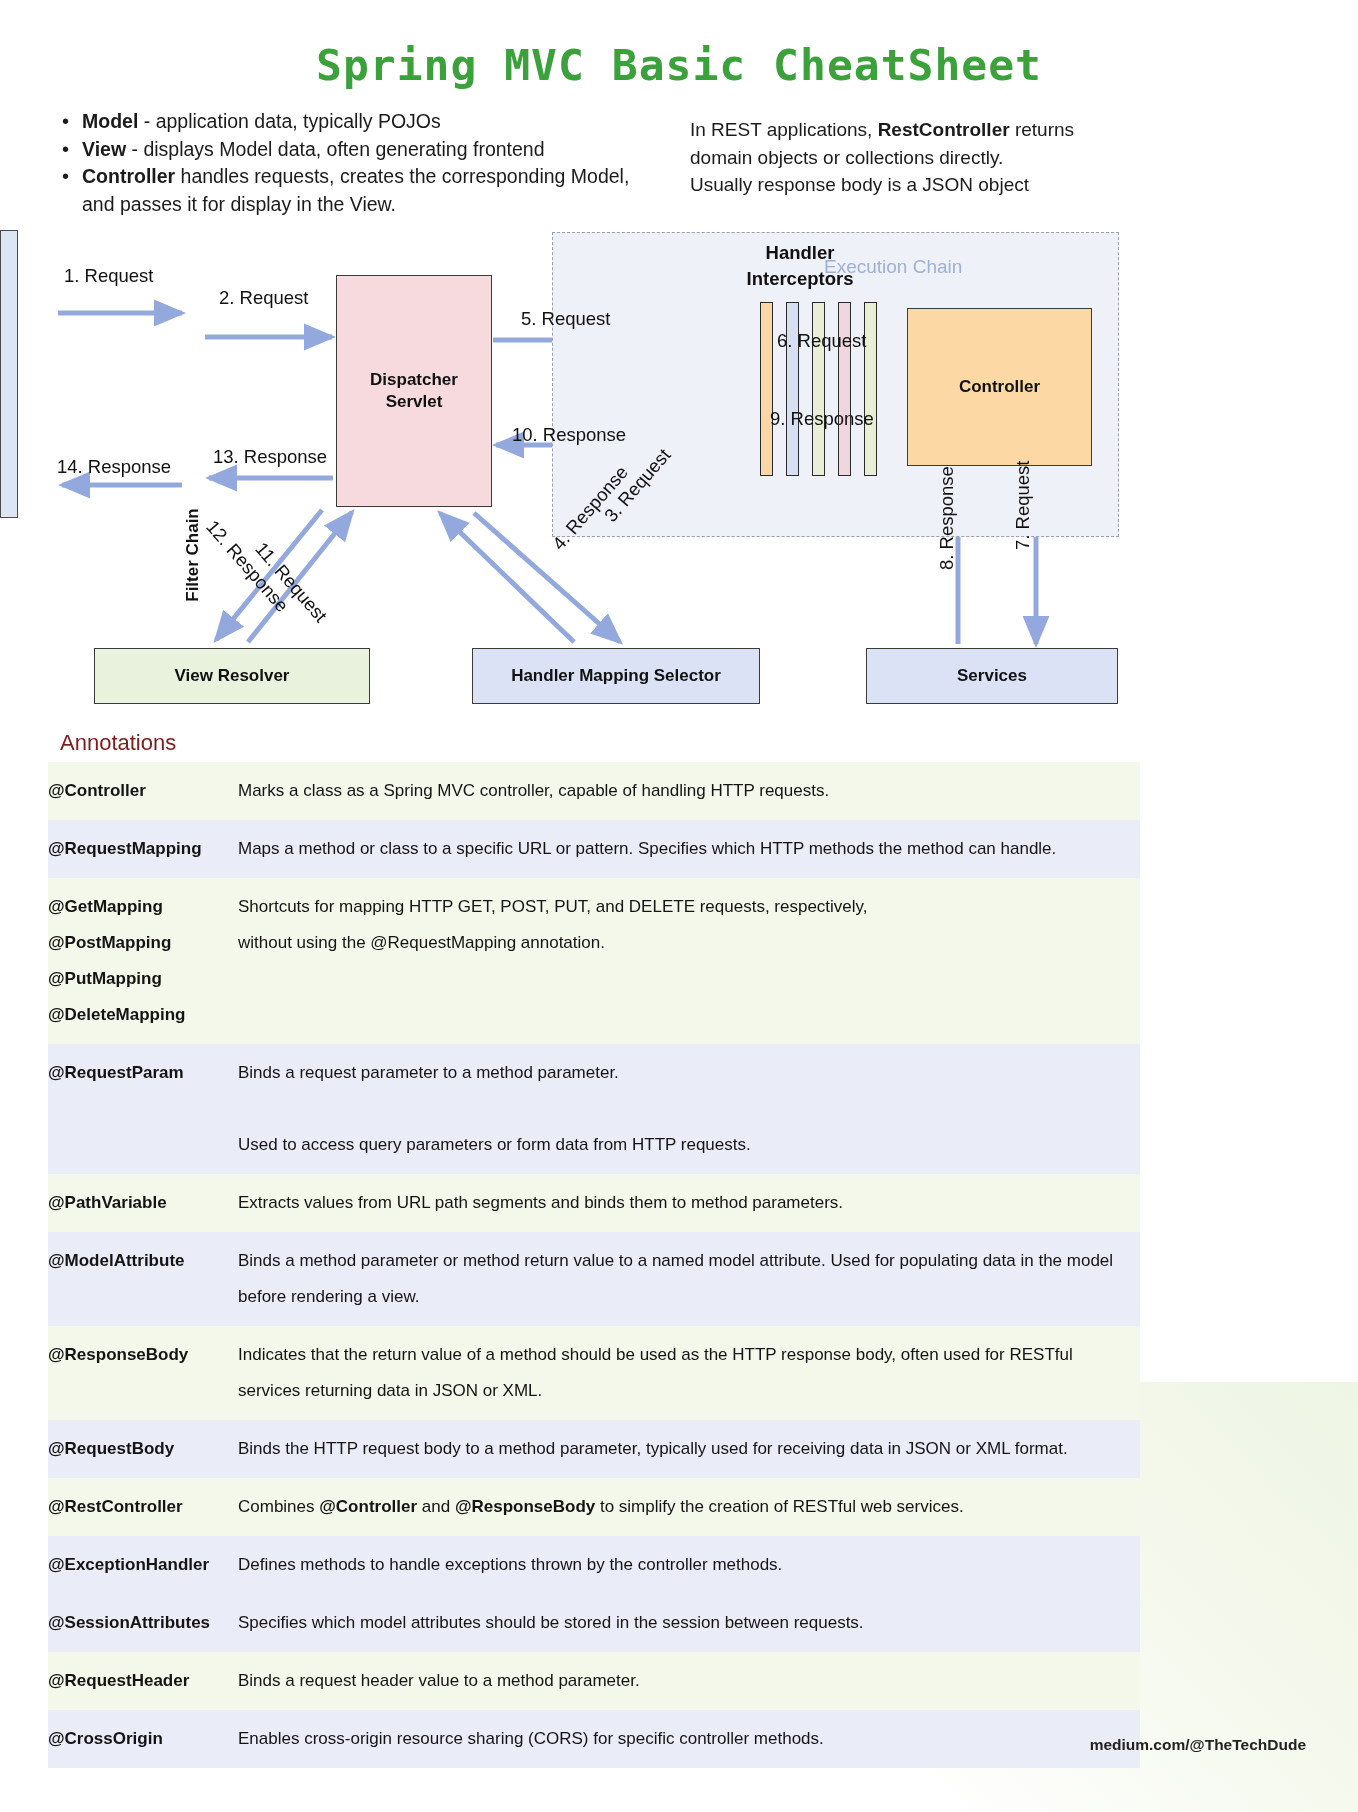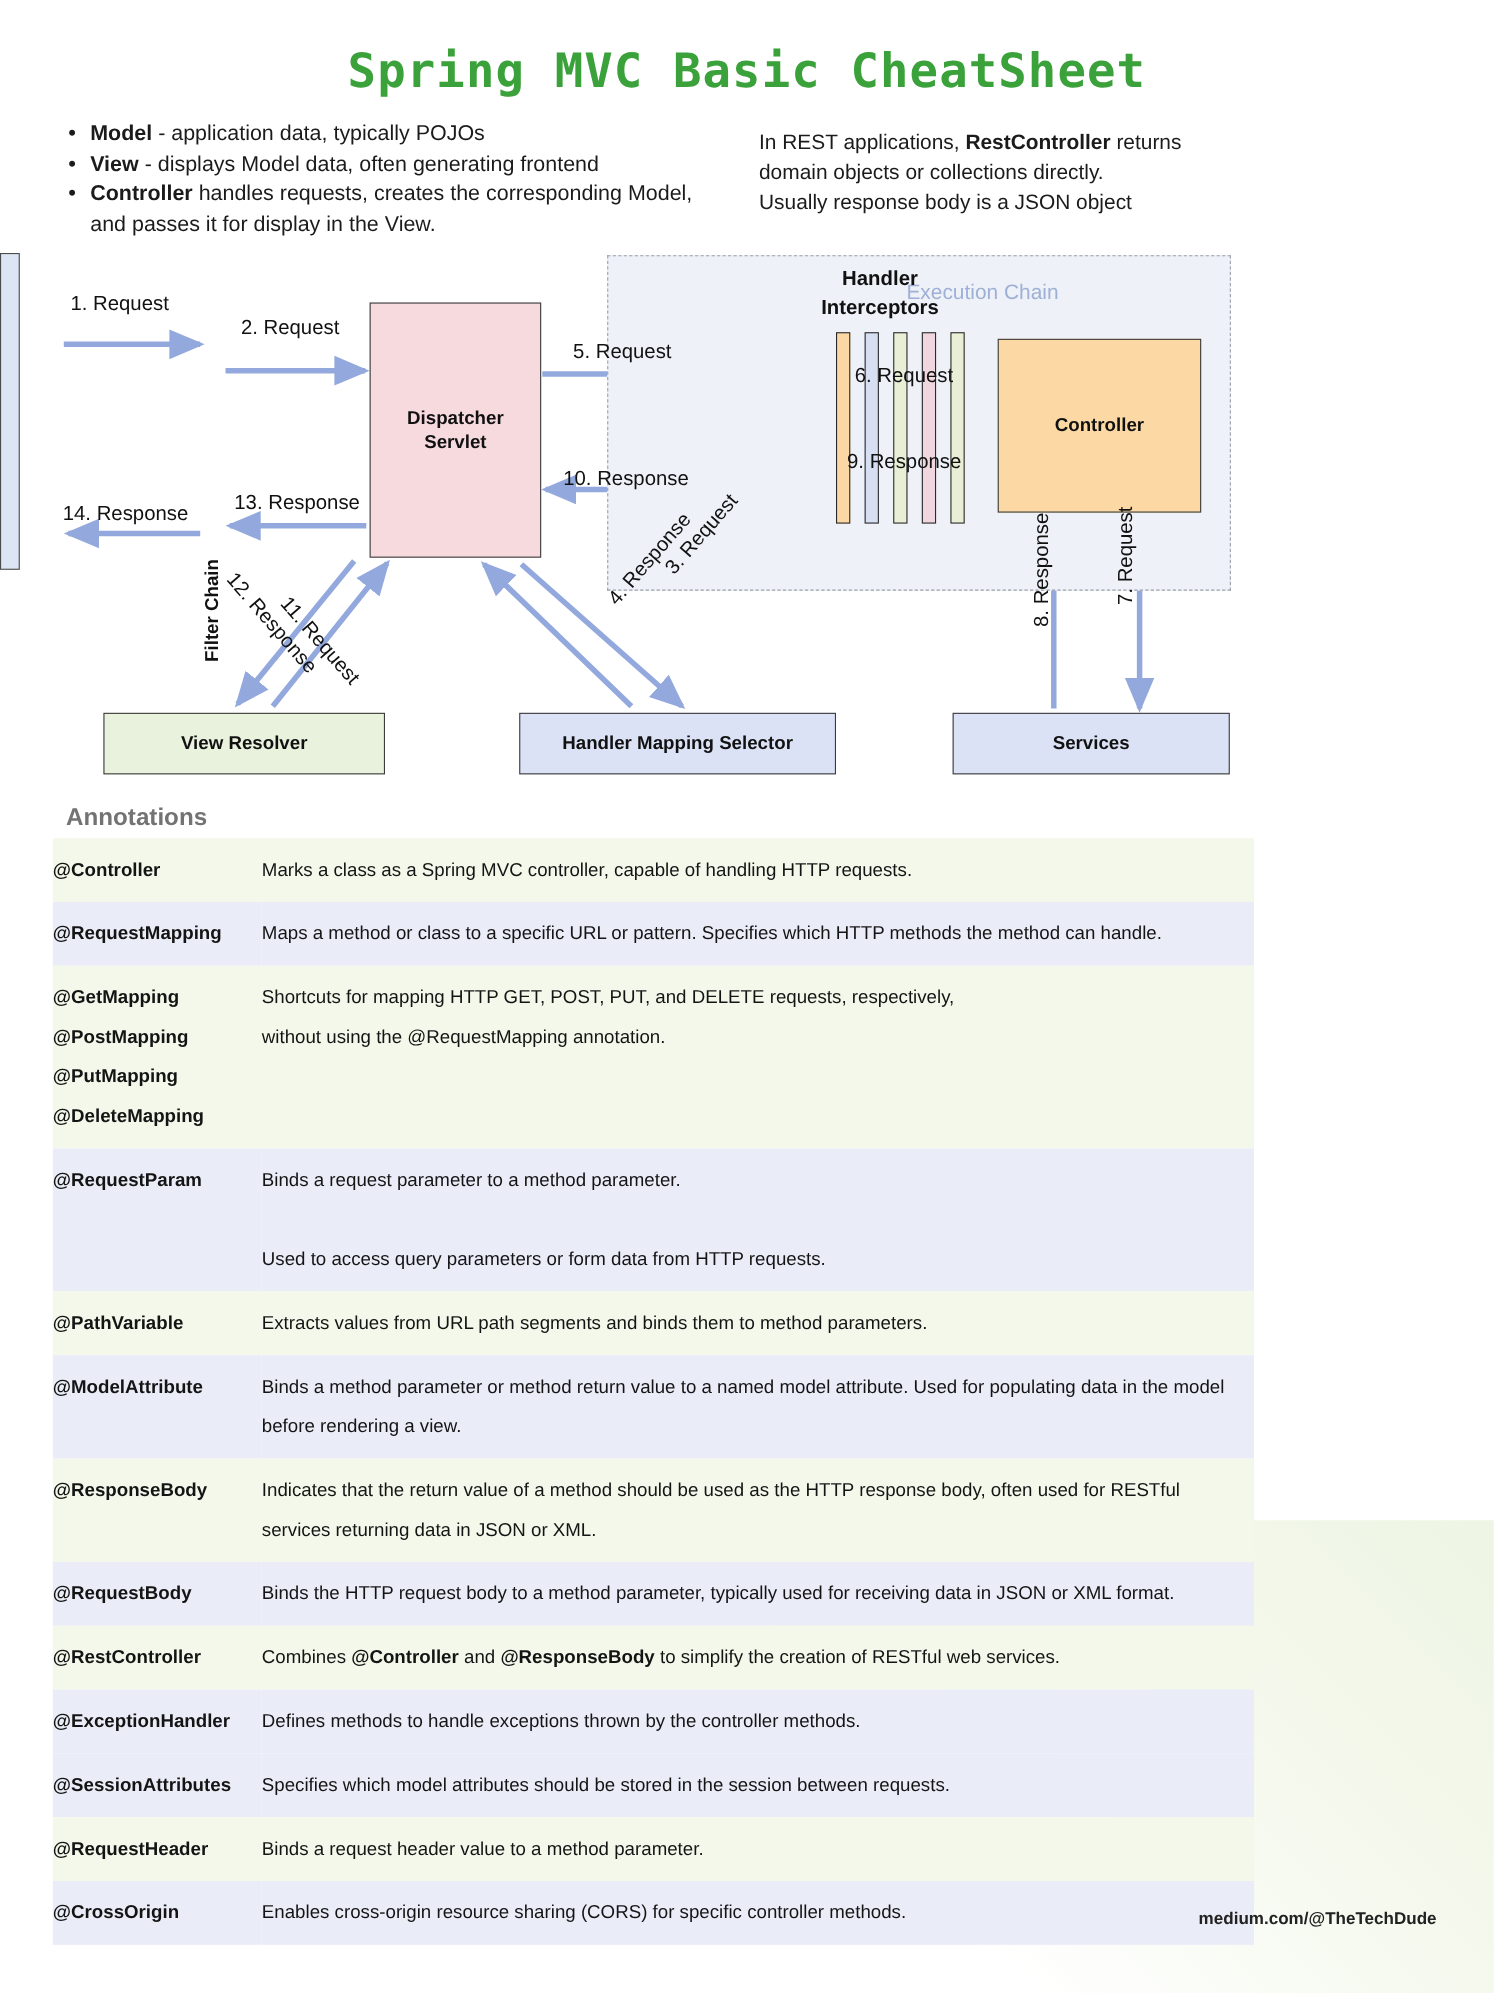--- a/index.html
+++ b/index.html
@@ -51,28 +51,28 @@
 
   .exec-box{ position:absolute; left:552px; top:2px; width:567px; height:305px;
              border:1.4px dashed #9aa0ab; background:#eef1f8; }
   .exec-label{ position:absolute; left:824px; top:26px; font-size:19px; color:#9fb0d6; font-weight:400; }
   .hi-title{ position:absolute; left:700px; top:10px; width:200px; text-align:center;
              font-weight:700; font-size:18.5px; line-height:26px; }
 
   .icept{ position:absolute; top:72px; width:13px; height:174px; border:1.4px solid #2a2a2a; }
 
   .bottom-node{ position:absolute; height:56px; }
-  #view-resolver{ left:94px; top:418px; width:256px; background:#e8f2dc; }
+  #view-resolver{ left:94px; top:418px; width:276px; background:#e8f2dc; }
   #handler-mapping{ left:472px; top:418px; width:288px; background:#dbe2f5; }
   #services{ left:866px; top:418px; width:252px; background:#dbe2f5; }
 
   .arrow-lbl{ position:absolute; font-size:18.5px; color:#111; white-space:nowrap; }
 
   
-  .ann-head{ position:absolute; left:60px; top:730px; font-size:22px; font-weight:700; color:#737373; }
+  .ann-head{ position:absolute; left:60px; top:730px; font-size:22px; font-weight:400; color:#7f1d1d; }
   table.ann{ position:absolute; left:48px; top:762px; width:1092px; border-collapse:collapse; }
   table.ann td{ vertical-align:top; padding:11px 10px 11px 0; font-size:17px; line-height:36px; color:#141414; }
   table.ann td.k{ width:190px; font-weight:700; white-space:pre-line; }
   table.ann td.v{ font-weight:400; }
   table.ann td.v b{ font-weight:700; }
   tr.rA td{ background:#f3f8ea; }
   tr.rB td{ background:#eaedf8; }
 
   .footer{ position:absolute; right:52px; top:1736px; font-size:15.5px; font-weight:700; color:#222; }
 </style>

